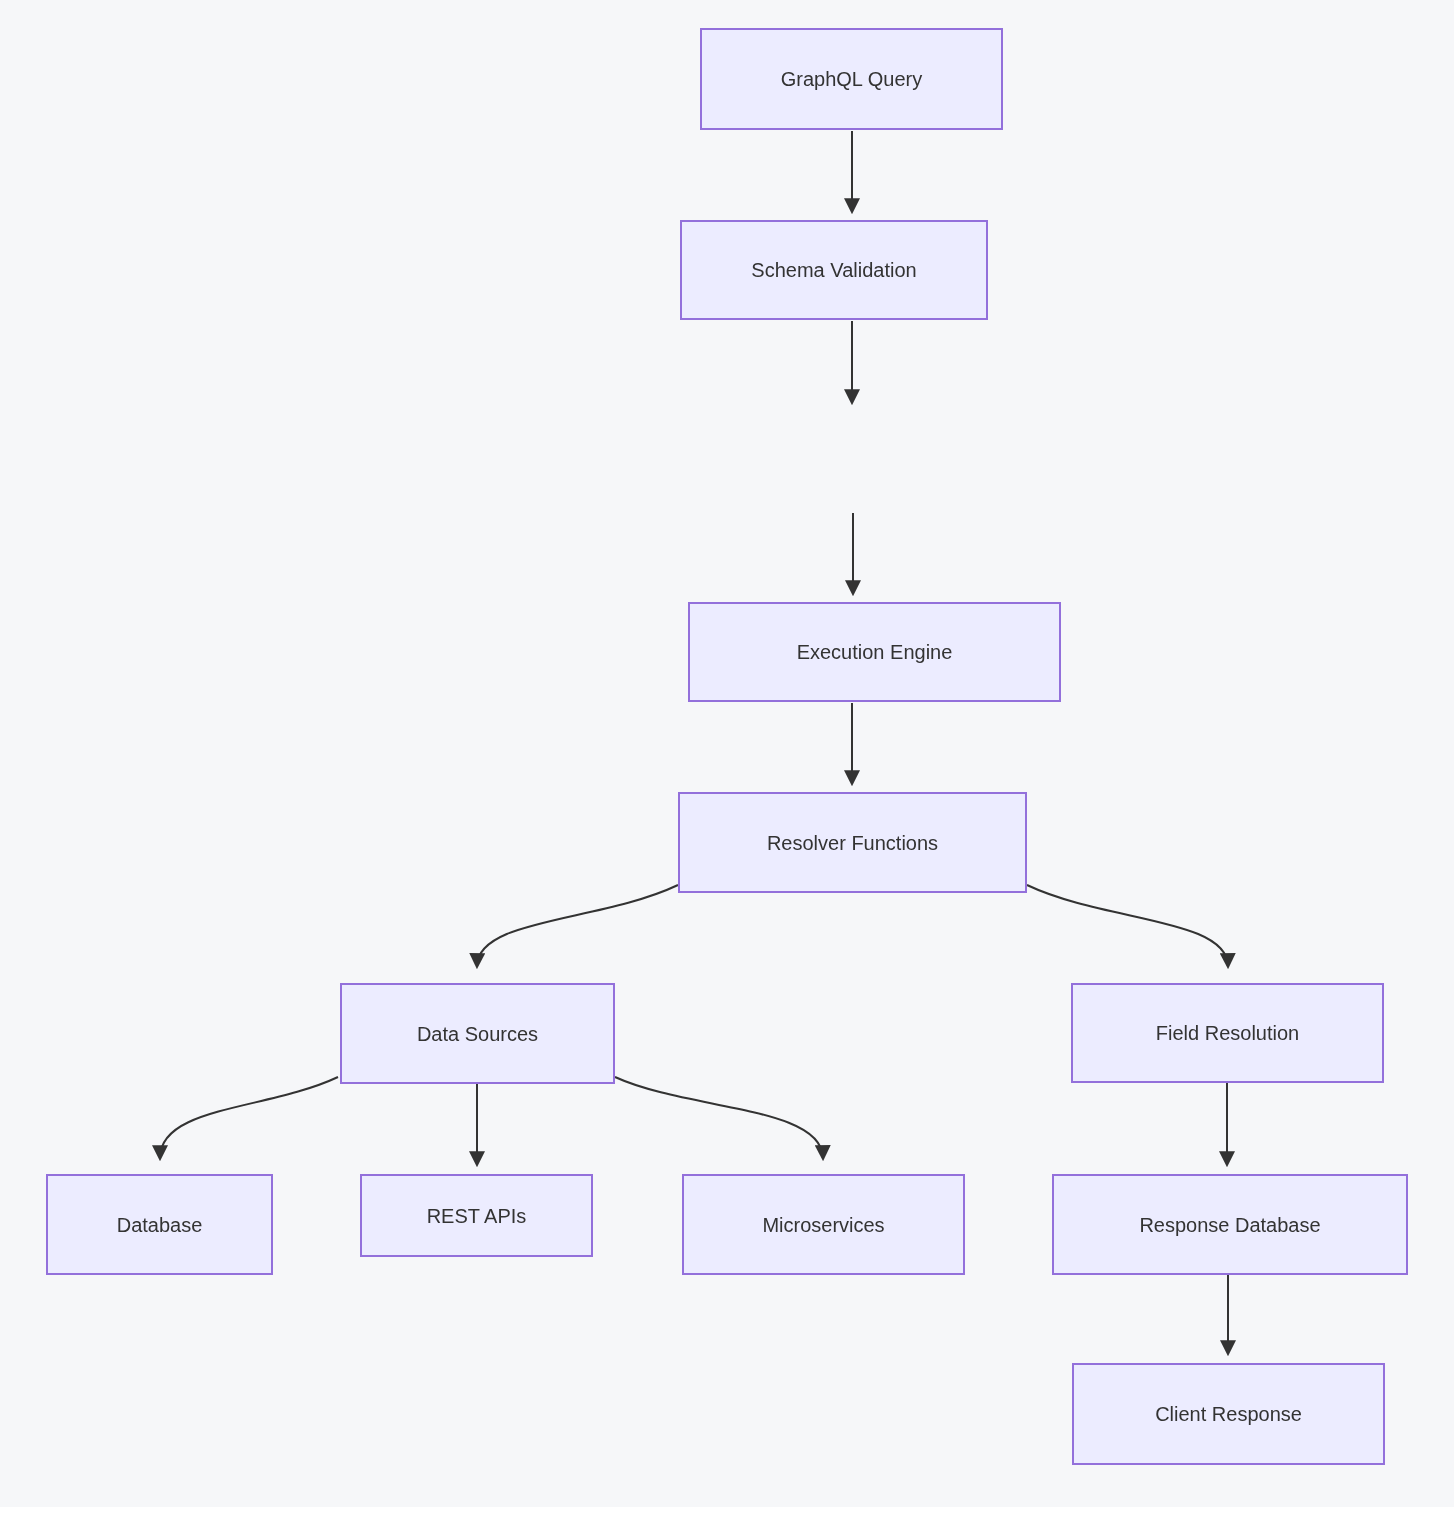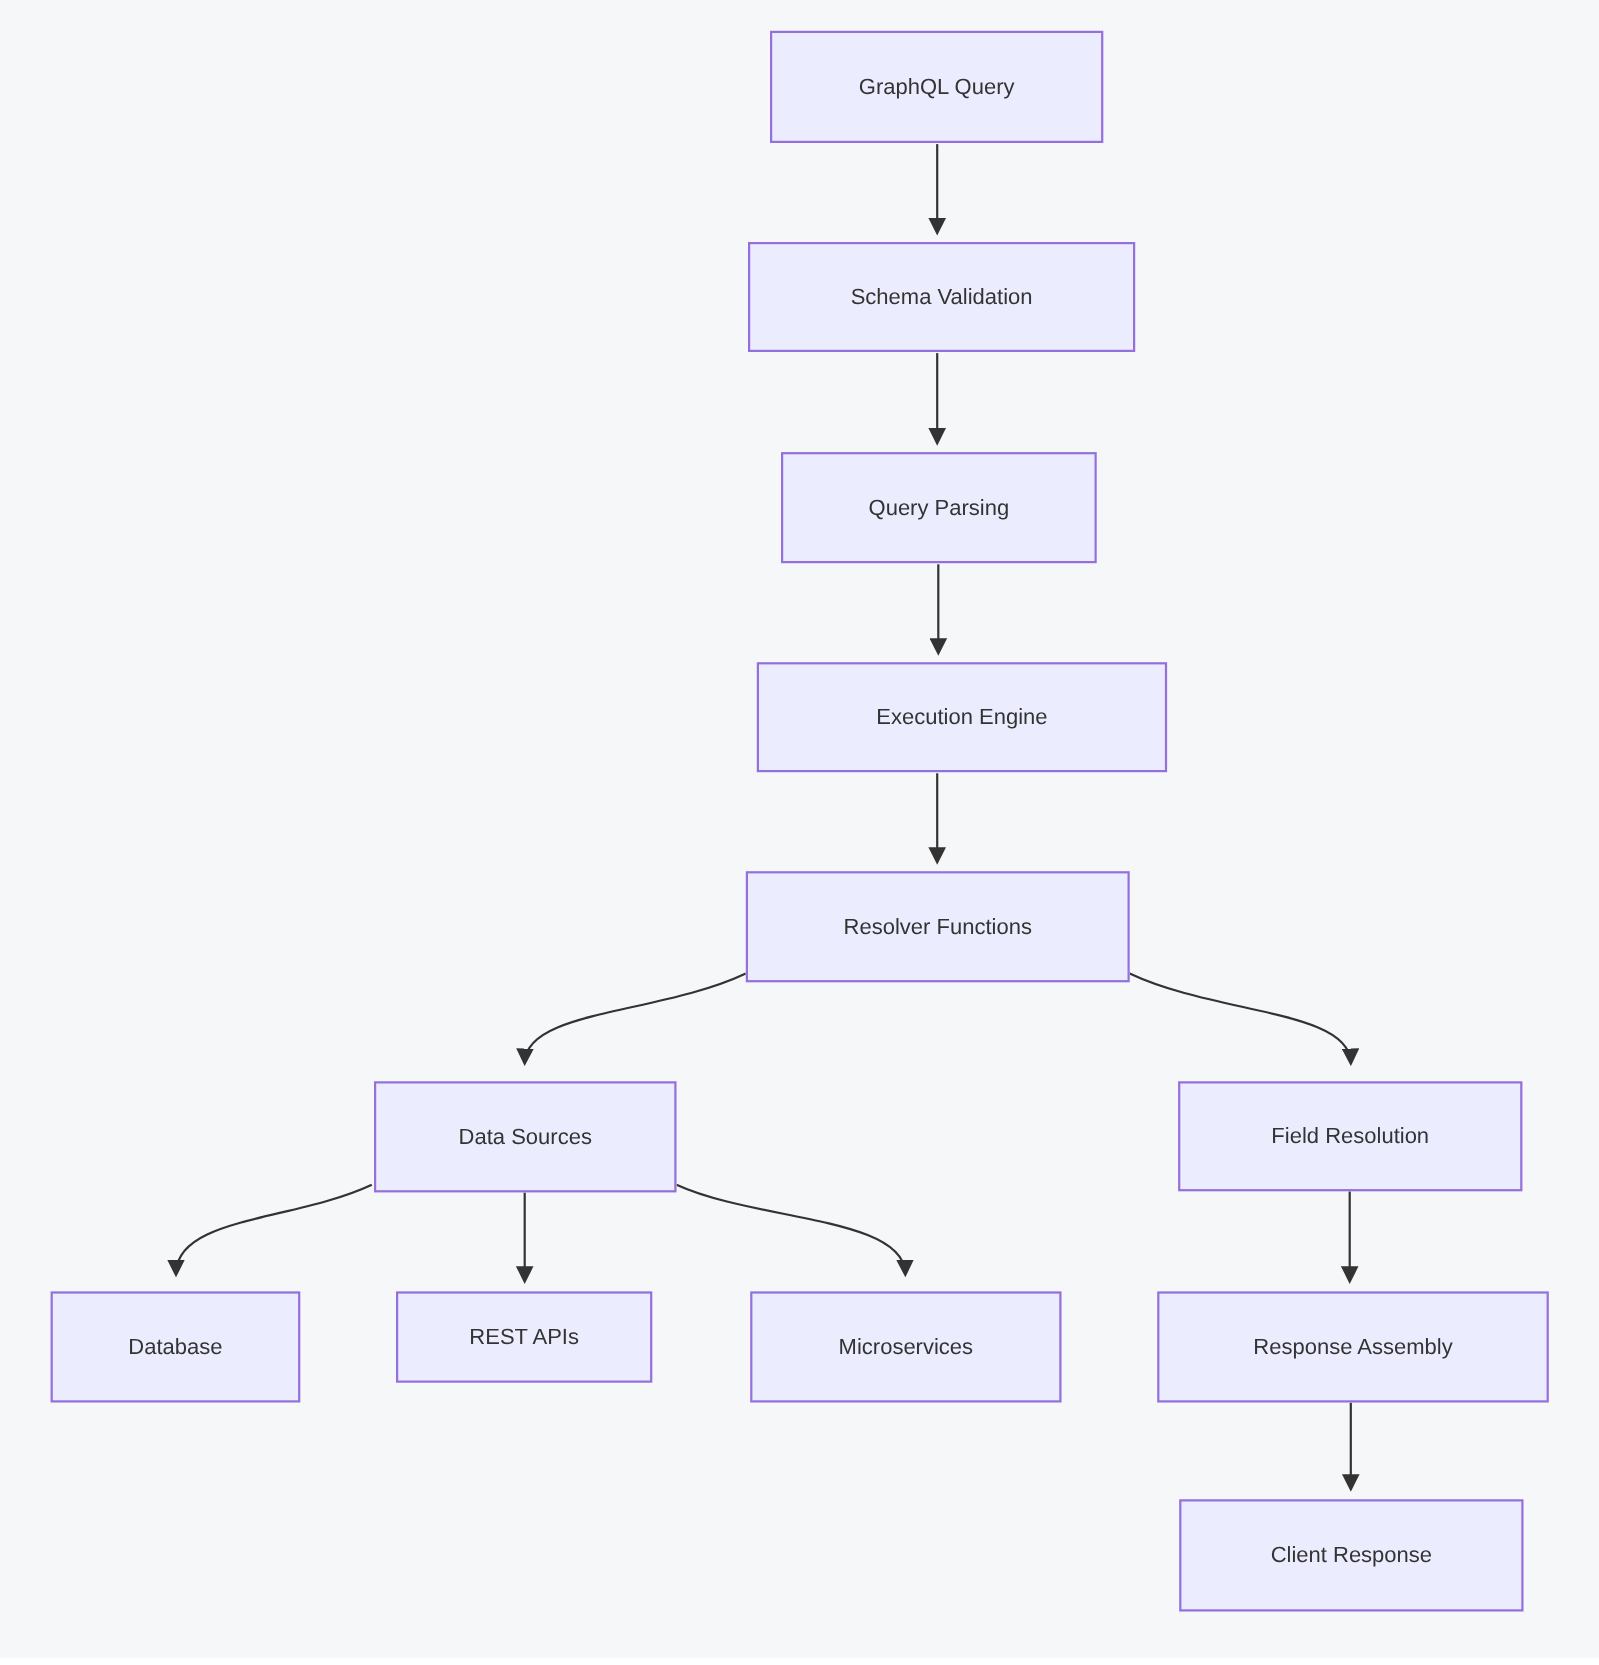--- a/index.html
+++ b/index.html
@@ -51,21 +51,21 @@
   }
   .node-label {
     color: var(--text-color);
     font-size: 20px;
     line-height: 1.2;
     white-space: nowrap;
   }
 
   
   .n-graphql-query     { left: 700px;  top: 28px;   width: 303px; height: 102px; }
-  .n-schema-validation { left: 680px;  top: 220px;  width: 352px; height: 100px; }
+  .n-schema-validation { left: 680px;  top: 220px;  width: 308px; height: 100px; }
   .n-query-parsing     { left: 710px;  top: 411px;  width: 287px; height: 101px; }
   .n-execution-engine  { left: 688px;  top: 602px;  width: 373px; height: 100px; }
   .n-resolver-functions{ left: 678px;  top: 792px;  width: 349px; height: 101px; }
   .n-data-sources      { left: 340px;  top: 983px;  width: 275px; height: 101px; }
   .n-field-resolution  { left: 1071px; top: 983px;  width: 313px; height: 100px; }
   .n-database          { left: 46px;   top: 1174px; width: 227px; height: 101px; }
   .n-rest-apis         { left: 360px;  top: 1174px; width: 233px; height: 83px; }
   .n-microservices     { left: 682px;  top: 1174px; width: 283px; height: 101px; }
   .n-response-assembly { left: 1052px; top: 1174px; width: 356px; height: 101px; }
   .n-client-response   { left: 1072px; top: 1363px; width: 313px; height: 102px; }
@@ -94,23 +94,20 @@
     <path class="edge" marker-end="url(#arrowhead)" d="M1227,1083 L1227,1164"></path>
     <path class="edge" marker-end="url(#arrowhead)" d="M1228,1275 L1228,1353"></path>
   </svg>
 
   <div class="node n-graphql-query">
     <span class="node-label">GraphQL Query</span>
   </div>
   <div class="node n-schema-validation">
     <span class="node-label">Schema Validation</span>
   </div>
-  <div class="node n-query-parsing">
-    <span class="node-label">Query Parsing</span>
-  </div>
   <div class="node n-execution-engine">
     <span class="node-label">Execution Engine</span>
   </div>
   <div class="node n-resolver-functions">
     <span class="node-label">Resolver Functions</span>
   </div>
   <div class="node n-data-sources">
     <span class="node-label">Data Sources</span>
   </div>
   <div class="node n-field-resolution">
@@ -119,20 +116,20 @@
   <div class="node n-database">
     <span class="node-label">Database</span>
   </div>
   <div class="node n-rest-apis">
     <span class="node-label">REST APIs</span>
   </div>
   <div class="node n-microservices">
     <span class="node-label">Microservices</span>
   </div>
   <div class="node n-response-assembly">
-    <span class="node-label">Response Assembly</span>
+    <span class="node-label">Response Database</span>
   </div>
   <div class="node n-client-response">
     <span class="node-label">Client Response</span>
   </div>
 
   <div class="bottom-strip"></div>
 </div>
 
 </body></html>

